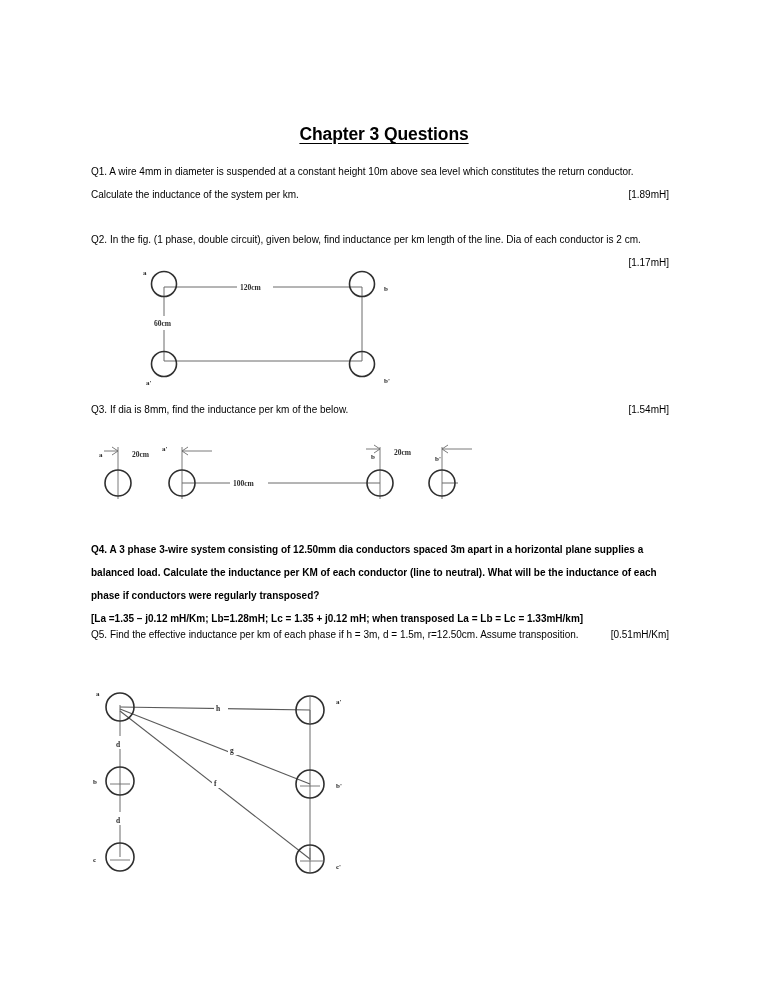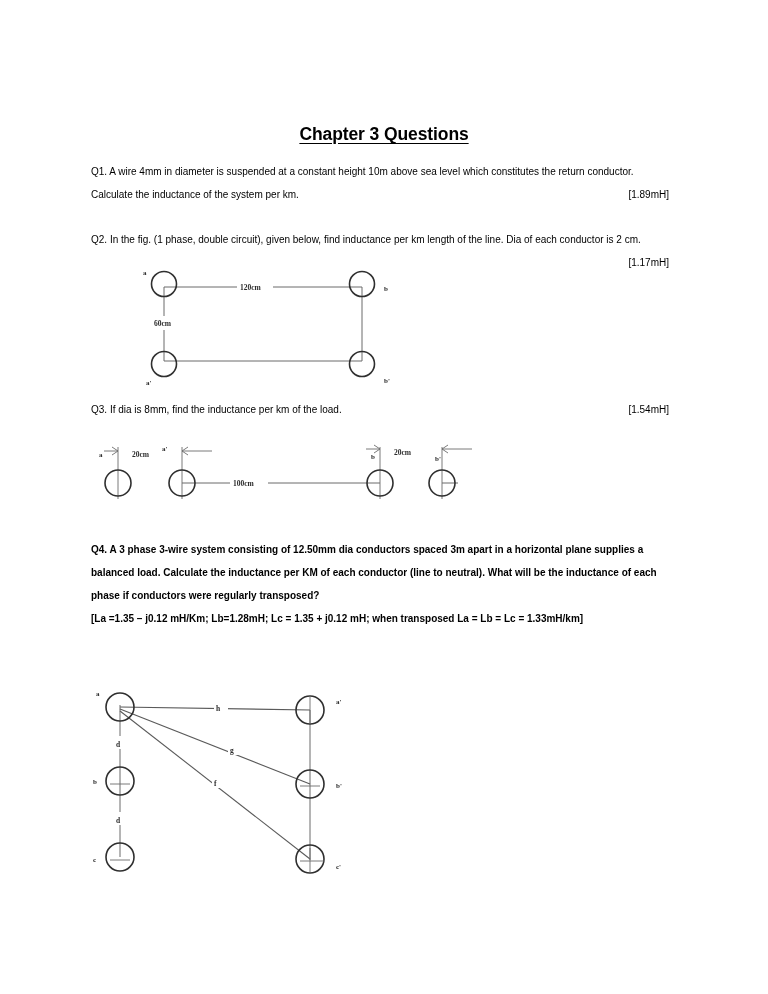--- a/index.html
+++ b/index.html
@@ -129,21 +129,21 @@
       <text class="dimtext" x="24" y="61">60cm</text>
 
       <text class="nodelabel" x="13" y="10">a</text>
       <text class="nodelabel" x="254" y="26">b</text>
       <text class="nodelabel" x="16" y="120">a'</text>
       <text class="nodelabel" x="254" y="118">b'</text>
     </svg>
   </div>
 
   <div class="qblock" style="top:398px;">
-    <span>Q3. If dia is 8mm, find the inductance per km of the load.</span>
+    <span>Q3. If dia is 8mm, find the inductance per km of the below.</span>
     <span class="ans">[1.54mH]</span>
   </div>
 
   <div class="fig" style="left:90px; top:437px;">
     <svg width="380" height="72" viewBox="0 0 380 72">
 
       <line class="tick" x1="28" y1="10" x2="28" y2="62"></line>
       <line class="tick" x1="92" y1="10" x2="92" y2="62"></line>
       <line class="tick" x1="290" y1="10" x2="290" y2="62"></line>
       <line class="tick" x1="352" y1="10" x2="352" y2="62"></line>
@@ -177,20 +177,24 @@
       <text class="nodelabel" x="281" y="22">b</text>
       <text class="nodelabel" x="345" y="24">b'</text>
     </svg>
   </div>
 
   <div class="qblock" style="top:538px;font-weight:bold;">
     <span>Q4. A 3 phase 3-wire system consisting of 12.50mm dia conductors spaced 3m apart in a horizontal plane supplies a balanced load. Calculate the inductance per KM of each conductor (line to neutral). What will be the inductance of each phase if conductors were regularly transposed?</span>
     <span class="inline-ans">[La =1.35 – j0.12 mH/Km; Lb=1.28mH; Lc = 1.35 + j0.12 mH; when transposed La = Lb = Lc = 1.33mH/km]</span>
   </div>
 
+  <div class="qblock" style="top:623px;">
+    <span>Q5. Find the effective inductance per km of each phase if h = 3m, d = 1.5m, r=12.50cm. Assume transposition.</span>
+    <span class="ans">[0.51mH/Km]</span>
+  </div>
 
   <div class="fig" style="left:80px; top:682px;">
     <svg width="300" height="200" viewBox="0 0 300 200">
 
       <line class="ln" x1="40" y1="23" x2="40" y2="98"></line>
       <line class="ln" x1="40" y1="98" x2="40" y2="175"></line>
 
       <line class="ln" x1="230" y1="28" x2="230" y2="178"></line>
 
       <line class="ln-dark" x1="40" y1="25" x2="230" y2="28"></line>

